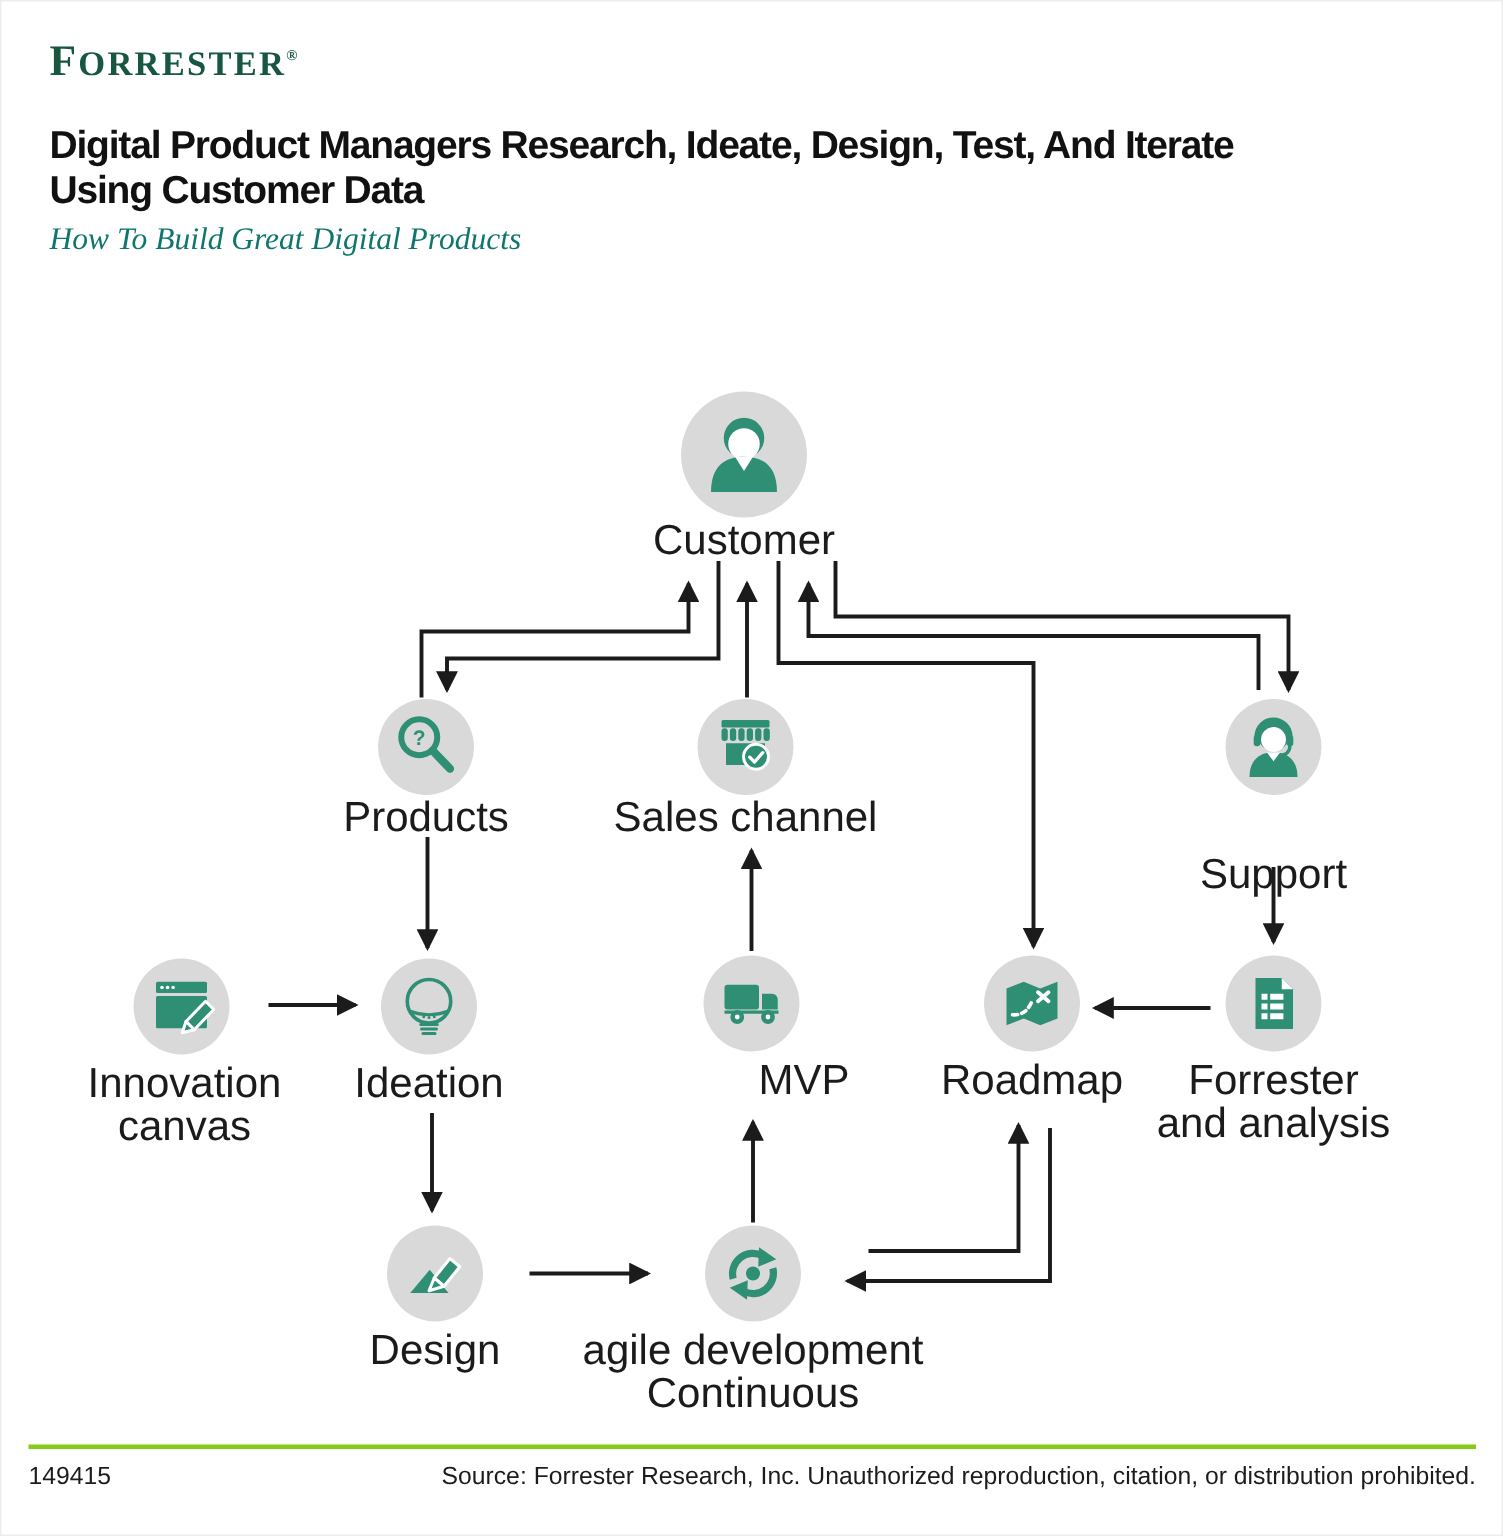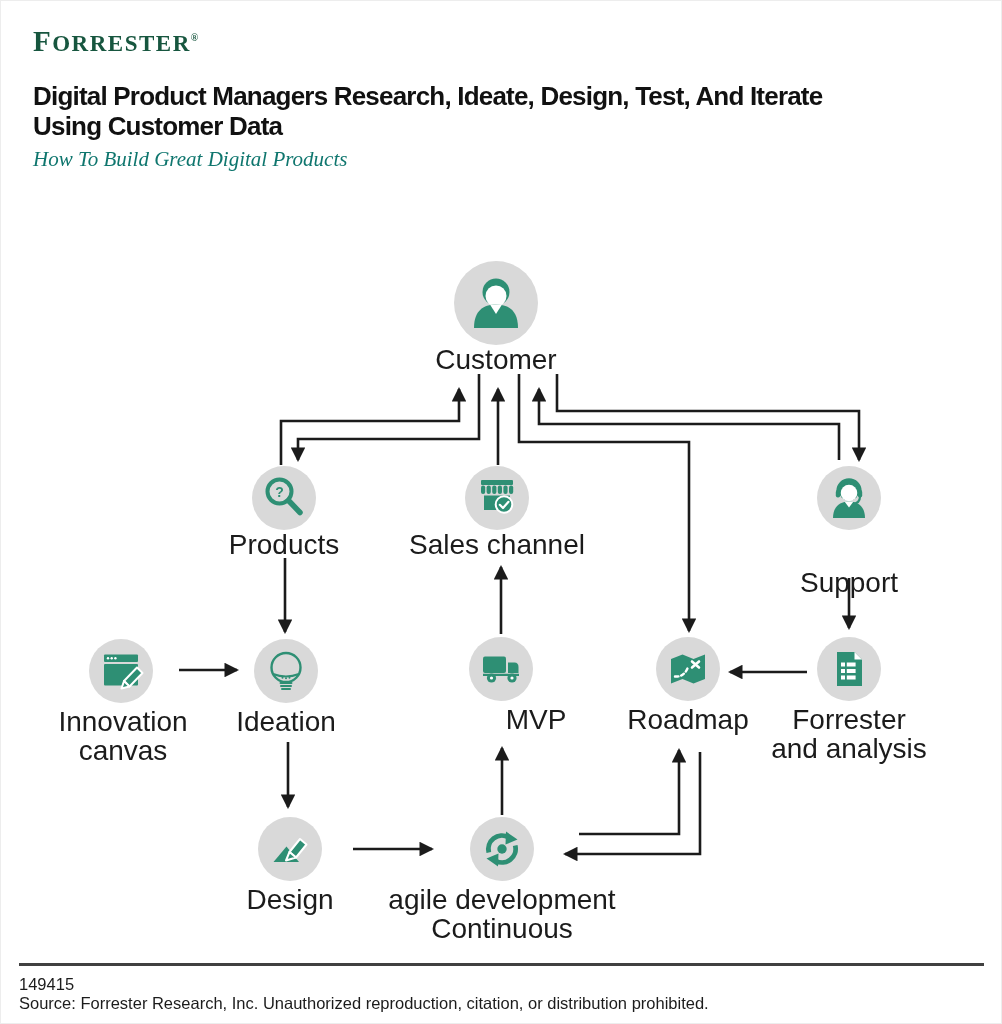--- a/index.html
+++ b/index.html
@@ -23,22 +23,22 @@
   }
   
   svg{position:absolute;left:0;top:0;}
   .lbl{
     position:absolute;transform:translateX(-50%);
     font-size:28px;line-height:28.5px;color:#1b1b1b;text-align:center;white-space:nowrap;
   }
   
   .footer{
     position:absolute;left:18px;right:17px;top:962px;
-    border-top:3px solid #404040;display:flex;justify-content:space-between;
-    padding-top:9px;font-size:16.5px;color:#1c1c1c;flex-direction:column;
+    border-top:3px solid #84cc16;display:flex;justify-content:space-between;
+    padding-top:9px;font-size:16.5px;color:#1c1c1c;
   }
 </style>
 </head>
 <body>
 
 <div id="page">
 
   <div class="logo"><span class="lf">F</span><span class="lrest">ORRESTER</span><sup>®</sup></div>
 
   <div class="title">

